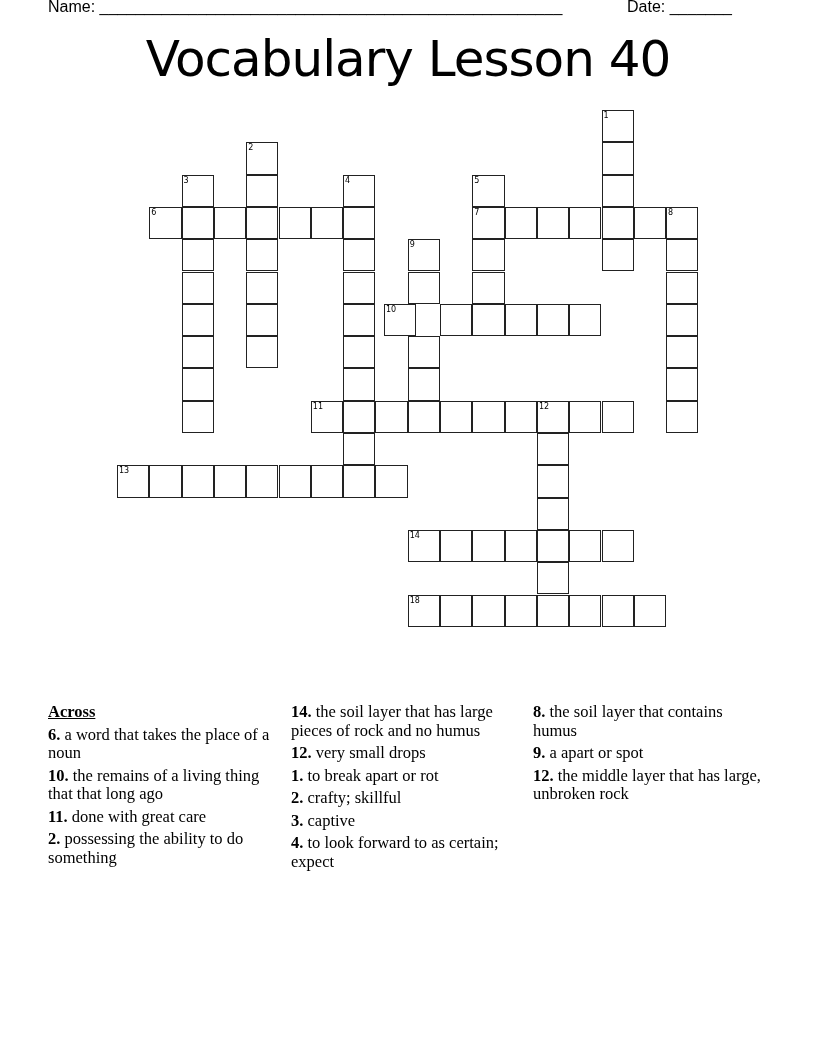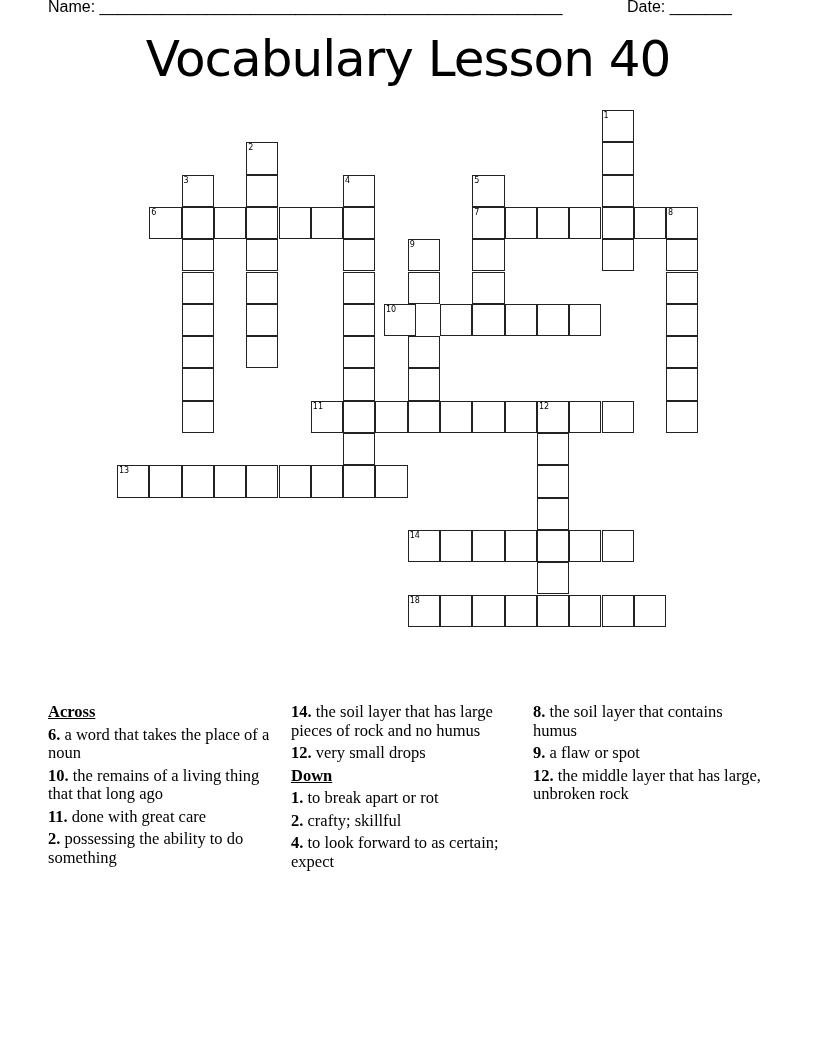--- a/index.html
+++ b/index.html
@@ -165,26 +165,26 @@
       <div class="clue"><b>10.</b><span> the remains of a living thing that that long ago</span></div>
       <div class="clue"><b>11.</b><span> done with great care</span></div>
       <div class="clue"><b>2.</b><span> possessing the ability to do something</span></div>
     </div>
 </div>
 <div class="clues c2">
   <div id="col2a">
       <div class="clue"><b>14.</b><span> the soil layer that has large pieces of rock and no humus</span></div>
       <div class="clue"><b>12.</b><span> very small drops</span></div>
     </div>
-  <div class="sec">Down</div>
   <div id="col2d">
       <div class="clue"><b>1.</b><span> to break apart or rot</span></div>
       <div class="clue"><b>2.</b><span> crafty; skillful</span></div>
+      <div class="clue"><b>3.</b><span> captive</span></div>
       <div class="clue"><b>4.</b><span> to look forward to as certain; expect</span></div>
     </div>
 </div>
 <div class="clues c3">
   <div id="col3">
       <div class="clue"><b>8.</b><span> the soil layer that contains humus</span></div>
-      <div class="clue"><b>9.</b><span> a flaw or spot</span></div>
+      <div class="clue"><b>9.</b><span> a apart or spot</span></div>
       <div class="clue"><b>12.</b><span> the middle layer that has large, unbroken rock</span></div>
     </div>
 </div>
 
 </body></html>

